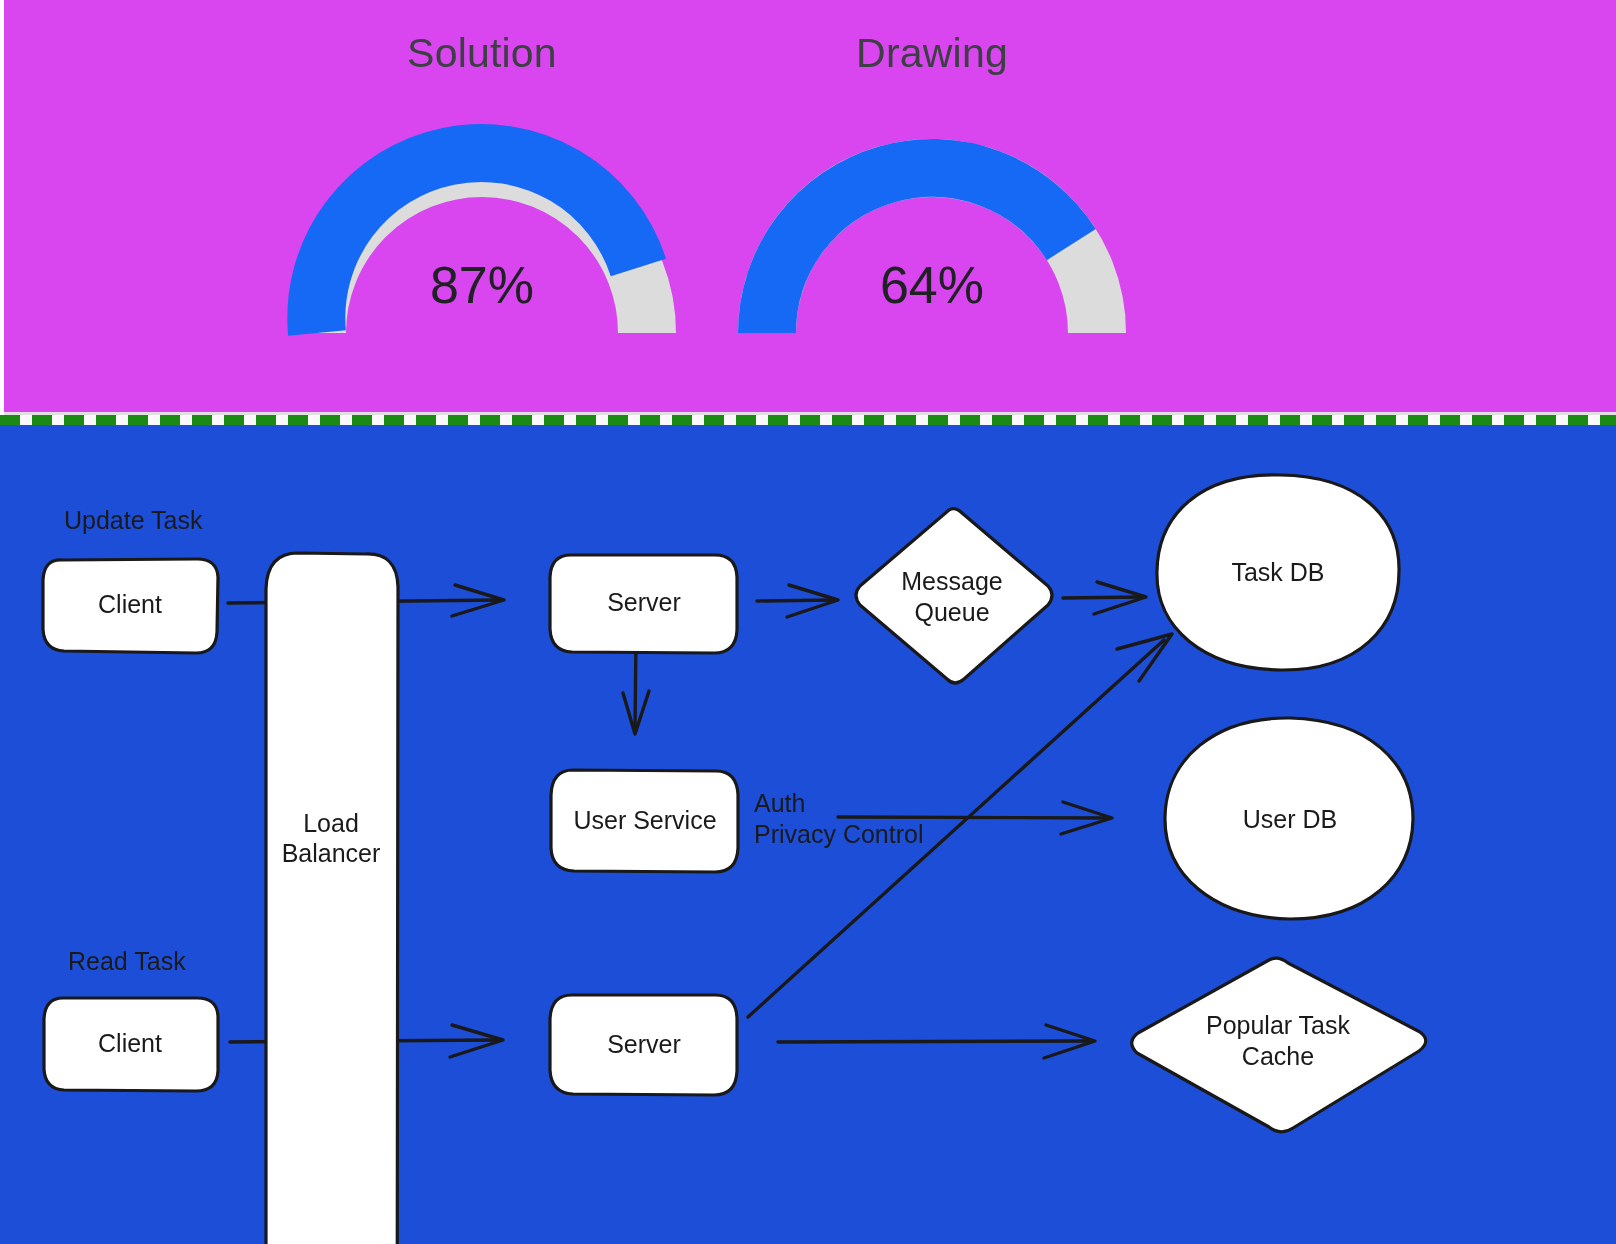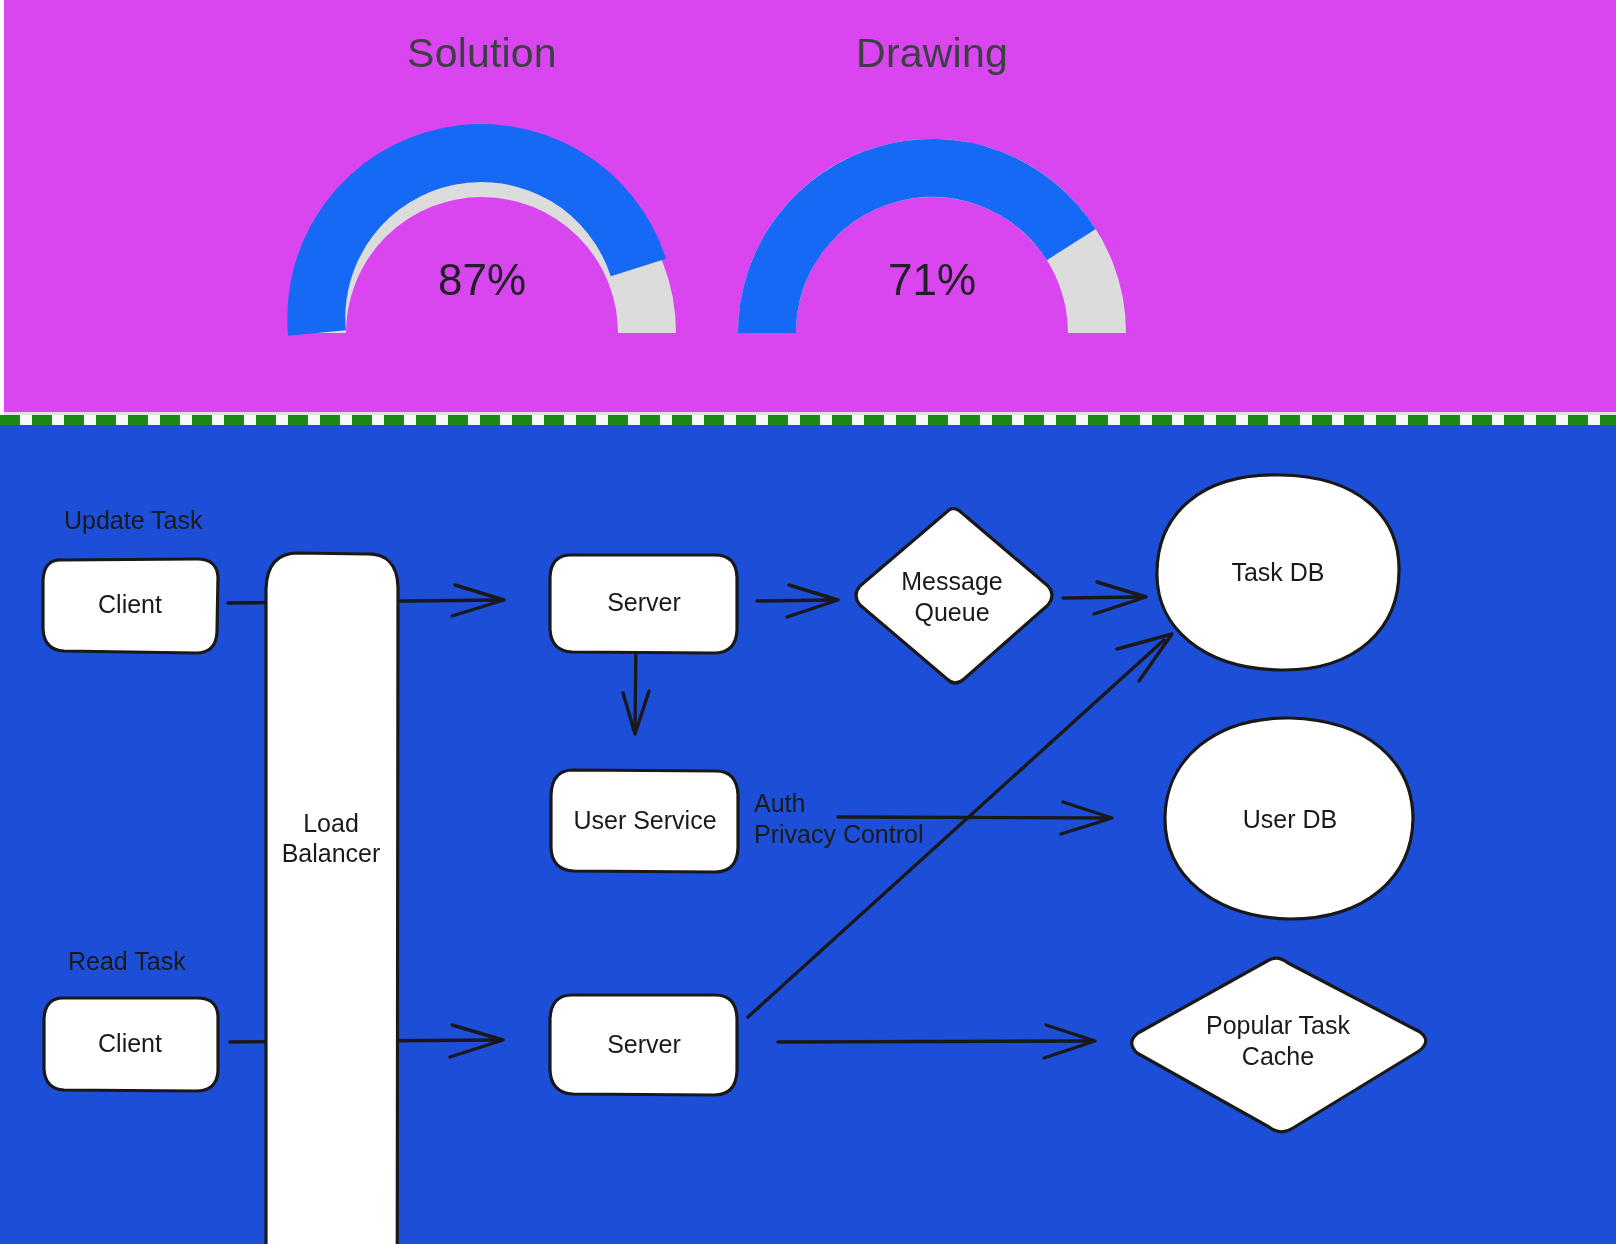--- a/index.html
+++ b/index.html
@@ -51,21 +51,21 @@
     left: 20px;
     width: 400px;
     height: 240px;
   }
   .gauge-value {
     position: absolute;
     top: 255px;
     left: 0;
     width: 440px;
     text-align: center;
-    font-size: 44px;
+    font-size: 52px;
     color: #202124;
   }
 
   
   #separator-dashed {
     position: absolute;
     left: 0;
     top: 415px;
     width: 1616px;
     height: 10px;
@@ -143,21 +143,21 @@
 
   <div class="gauge-card" id="gauge-card-drawing">
     <div class="gauge-title">Drawing</div>
     <div class="gauge-svg-wrap">
       <svg width="400" height="240" viewBox="0 0 400 240" aria-hidden="true">
         <path d="M 35 225 A 165 165 0 0 1 365 225" fill="none" stroke="#dcdcdc" stroke-width="58" stroke-linecap="butt"></path>
 
         <path d="M 35 225 A 165 165 0 0 1 339.3 136.6" fill="none" stroke="#1569f5" stroke-width="58" stroke-linecap="butt"></path>
       </svg>
     </div>
-    <div class="gauge-value">71%</div>
+    <div class="gauge-value">64%</div>
   </div>
 
 </div>
 
 <div id="separator-dashed"></div>
 
 <div id="diagram-panel">
 <svg id="diagram-svg" width="1616" height="819" viewBox="0 0 1616 819">
 
   <text class="caption-label" x="64" y="104">Update Task</text>

